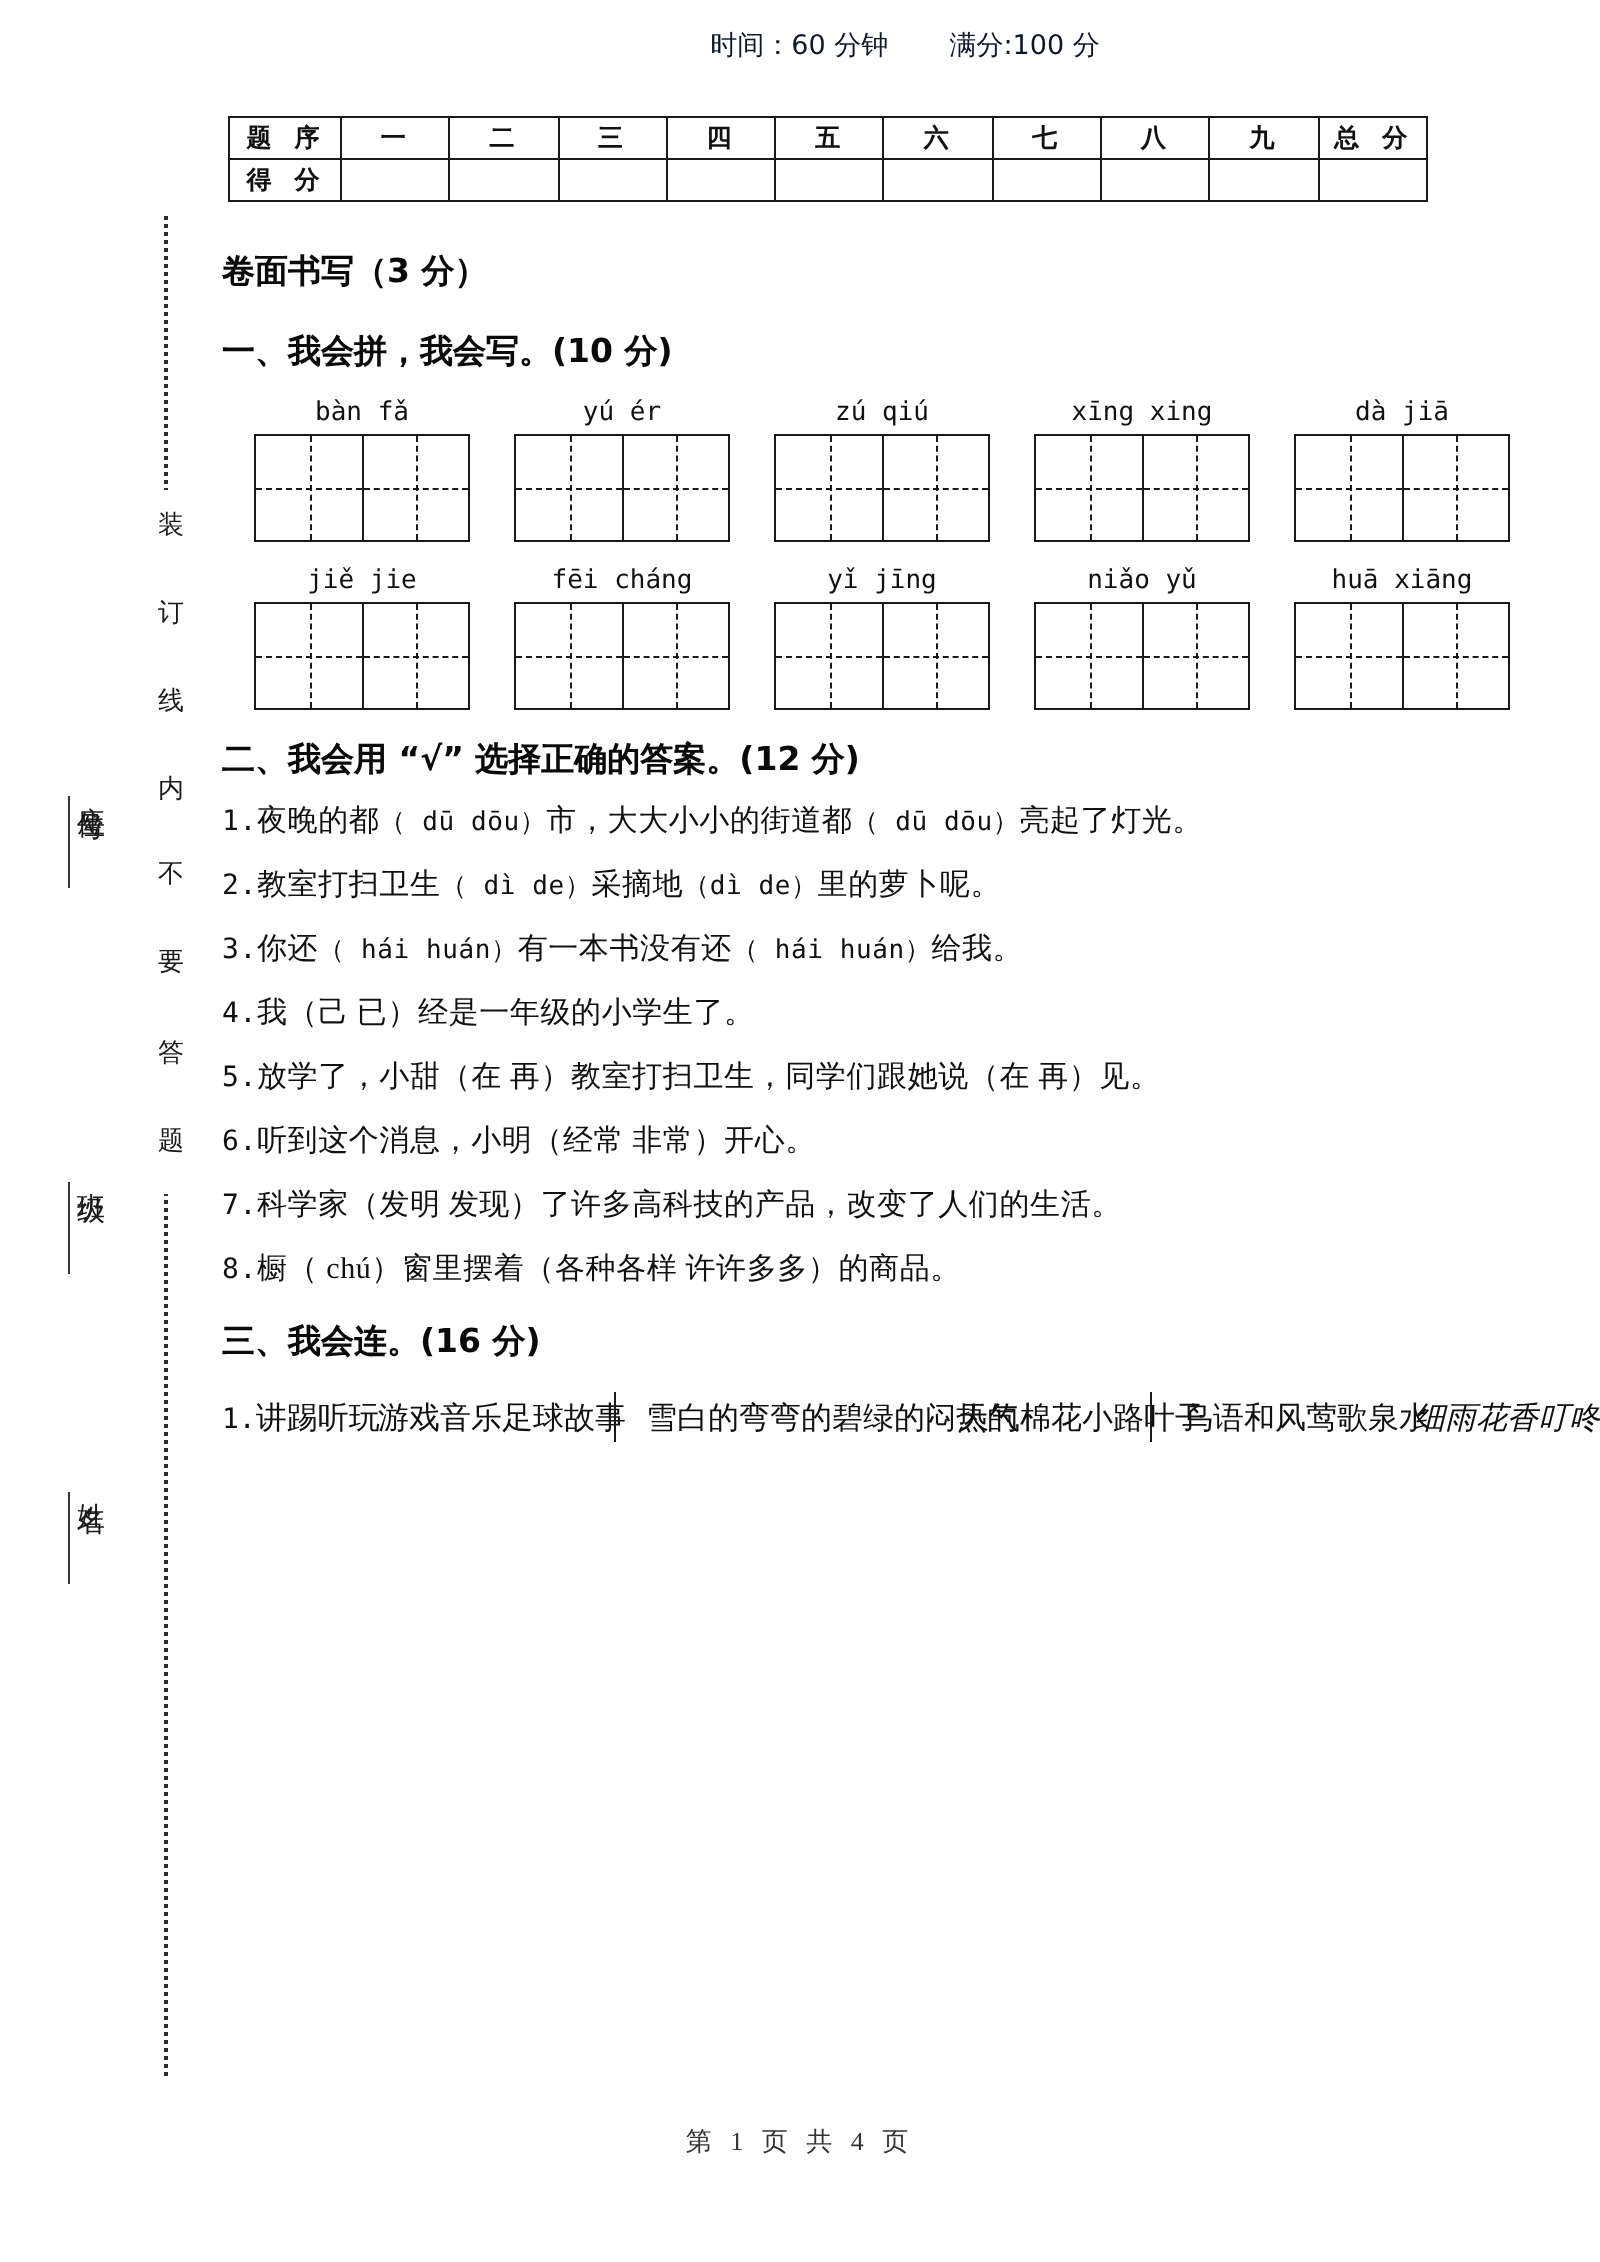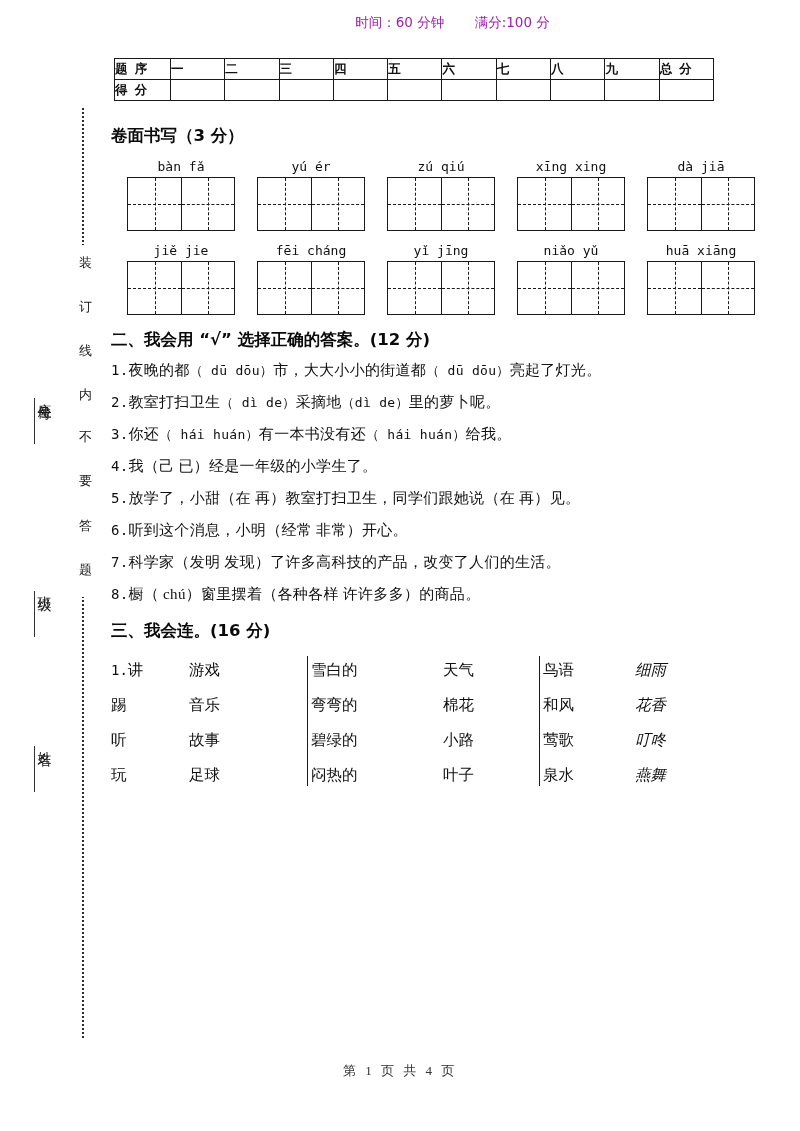--- a/index.html
+++ b/index.html
@@ -69,37 +69,37 @@
     font-size: 28px;
     letter-spacing: 1px;
     margin-top: 72px;
     color: #080808;
   }
   #subtitle {
     text-align: center;
     font-family: "DejaVu Sans", "Liberation Sans", sans-serif;
     font-size: 13.5px;
     margin-top: 14px;
-    color: #a21caf;
+    color: #0f172a;
   }
   #subtitle .gap { display: inline-block; width: 22px; }
 
   
   #score-table {
     margin: 26px 0 0 9px;
     border-collapse: collapse;
     width: 600px;
     table-layout: fixed;
   }
   #score-table td {
     border: 1.4px solid #1a1a1a;
     height: 21px;
-    text-align: left;
+    text-align: center;
     font-size: 12.5px;
-    font-family: Liberation Serif, serif;
+    font-family: Liberation Mono, monospace;
     font-weight: bold;
     letter-spacing: 2px;
     padding: 0;
   }
   #score-table td.head-col { width: 56px; }
 
   
   .sec-heading {
     font-family: "DejaVu Sans", "Liberation Sans", sans-serif;
     font-weight: bold;
@@ -175,30 +175,30 @@
     display: flex;
     margin-left: 6px;
     margin-top: 10px;
     width: 660px;
   }
   .match-group {
     display: flex;
     position: relative;
     padding-right: 10px;
   }
-  .match-group + .match-group { padding-left: 4px; }
+  .match-group + .match-group { padding-left: 16px; gap: 24px; }
   .match-group + .match-group::before {
     content: "";
     position: absolute;
     left: 0; top: 4px; bottom: 6px;
     border-left: 1.6px solid #1a1a1a;
   }
   .match-col {
     display: flex;
-    flex-direction: column;
+    flex-direction: row;
   }
   .match-col .cellw {
     font-size: 15.5px;
     font-family: "Liberation Serif", "DejaVu Serif", serif;
     height: 35px;
     line-height: 35px;
     color: #101010;
     white-space: nowrap;
   }
   #g1-left { width: 78px; }
@@ -280,20 +280,21 @@
       <td></td>
       <td></td>
       <td></td>
       <td></td>
     </tr>
   </tbody>
     </table>
 
   <div class="sec-heading" id="writing-score">卷面书写（3 分）</div>
 
+  <div class="sec-heading" id="sec1-heading">一、我会拼，我会写。(10 分)</div>
 
   <div class="tianzi-row">
     <div class="tianzi-item">
       <div class="pinyin">bàn  fǎ</div>
       <div class="tianzi">
           <div class="cell"></div>
           <div class="cell"></div>
         </div>
     </div>
     <div class="tianzi-item">
@@ -400,22 +401,22 @@
     <div class="match-group">
       <div class="match-col" id="g1-left">
         <div class="cellw"><span class="match-index">1.</span><span>讲</span></div>
         <div class="cellw">踢</div>
         <div class="cellw">听</div>
         <div class="cellw">玩</div>
       </div>
       <div class="match-col" id="g1-right">
         <div class="cellw">游戏</div>
         <div class="cellw">音乐</div>
+        <div class="cellw">足球</div>
         <div class="cellw">故事</div>
-        <div class="cellw">足球</div>
       </div>
     </div>
 
     <div class="match-group">
       <div class="match-col" id="g2-left">
         <div class="cellw">雪白的</div>
         <div class="cellw">弯弯的</div>
         <div class="cellw">碧绿的</div>
         <div class="cellw">闷热的</div>
       </div>

